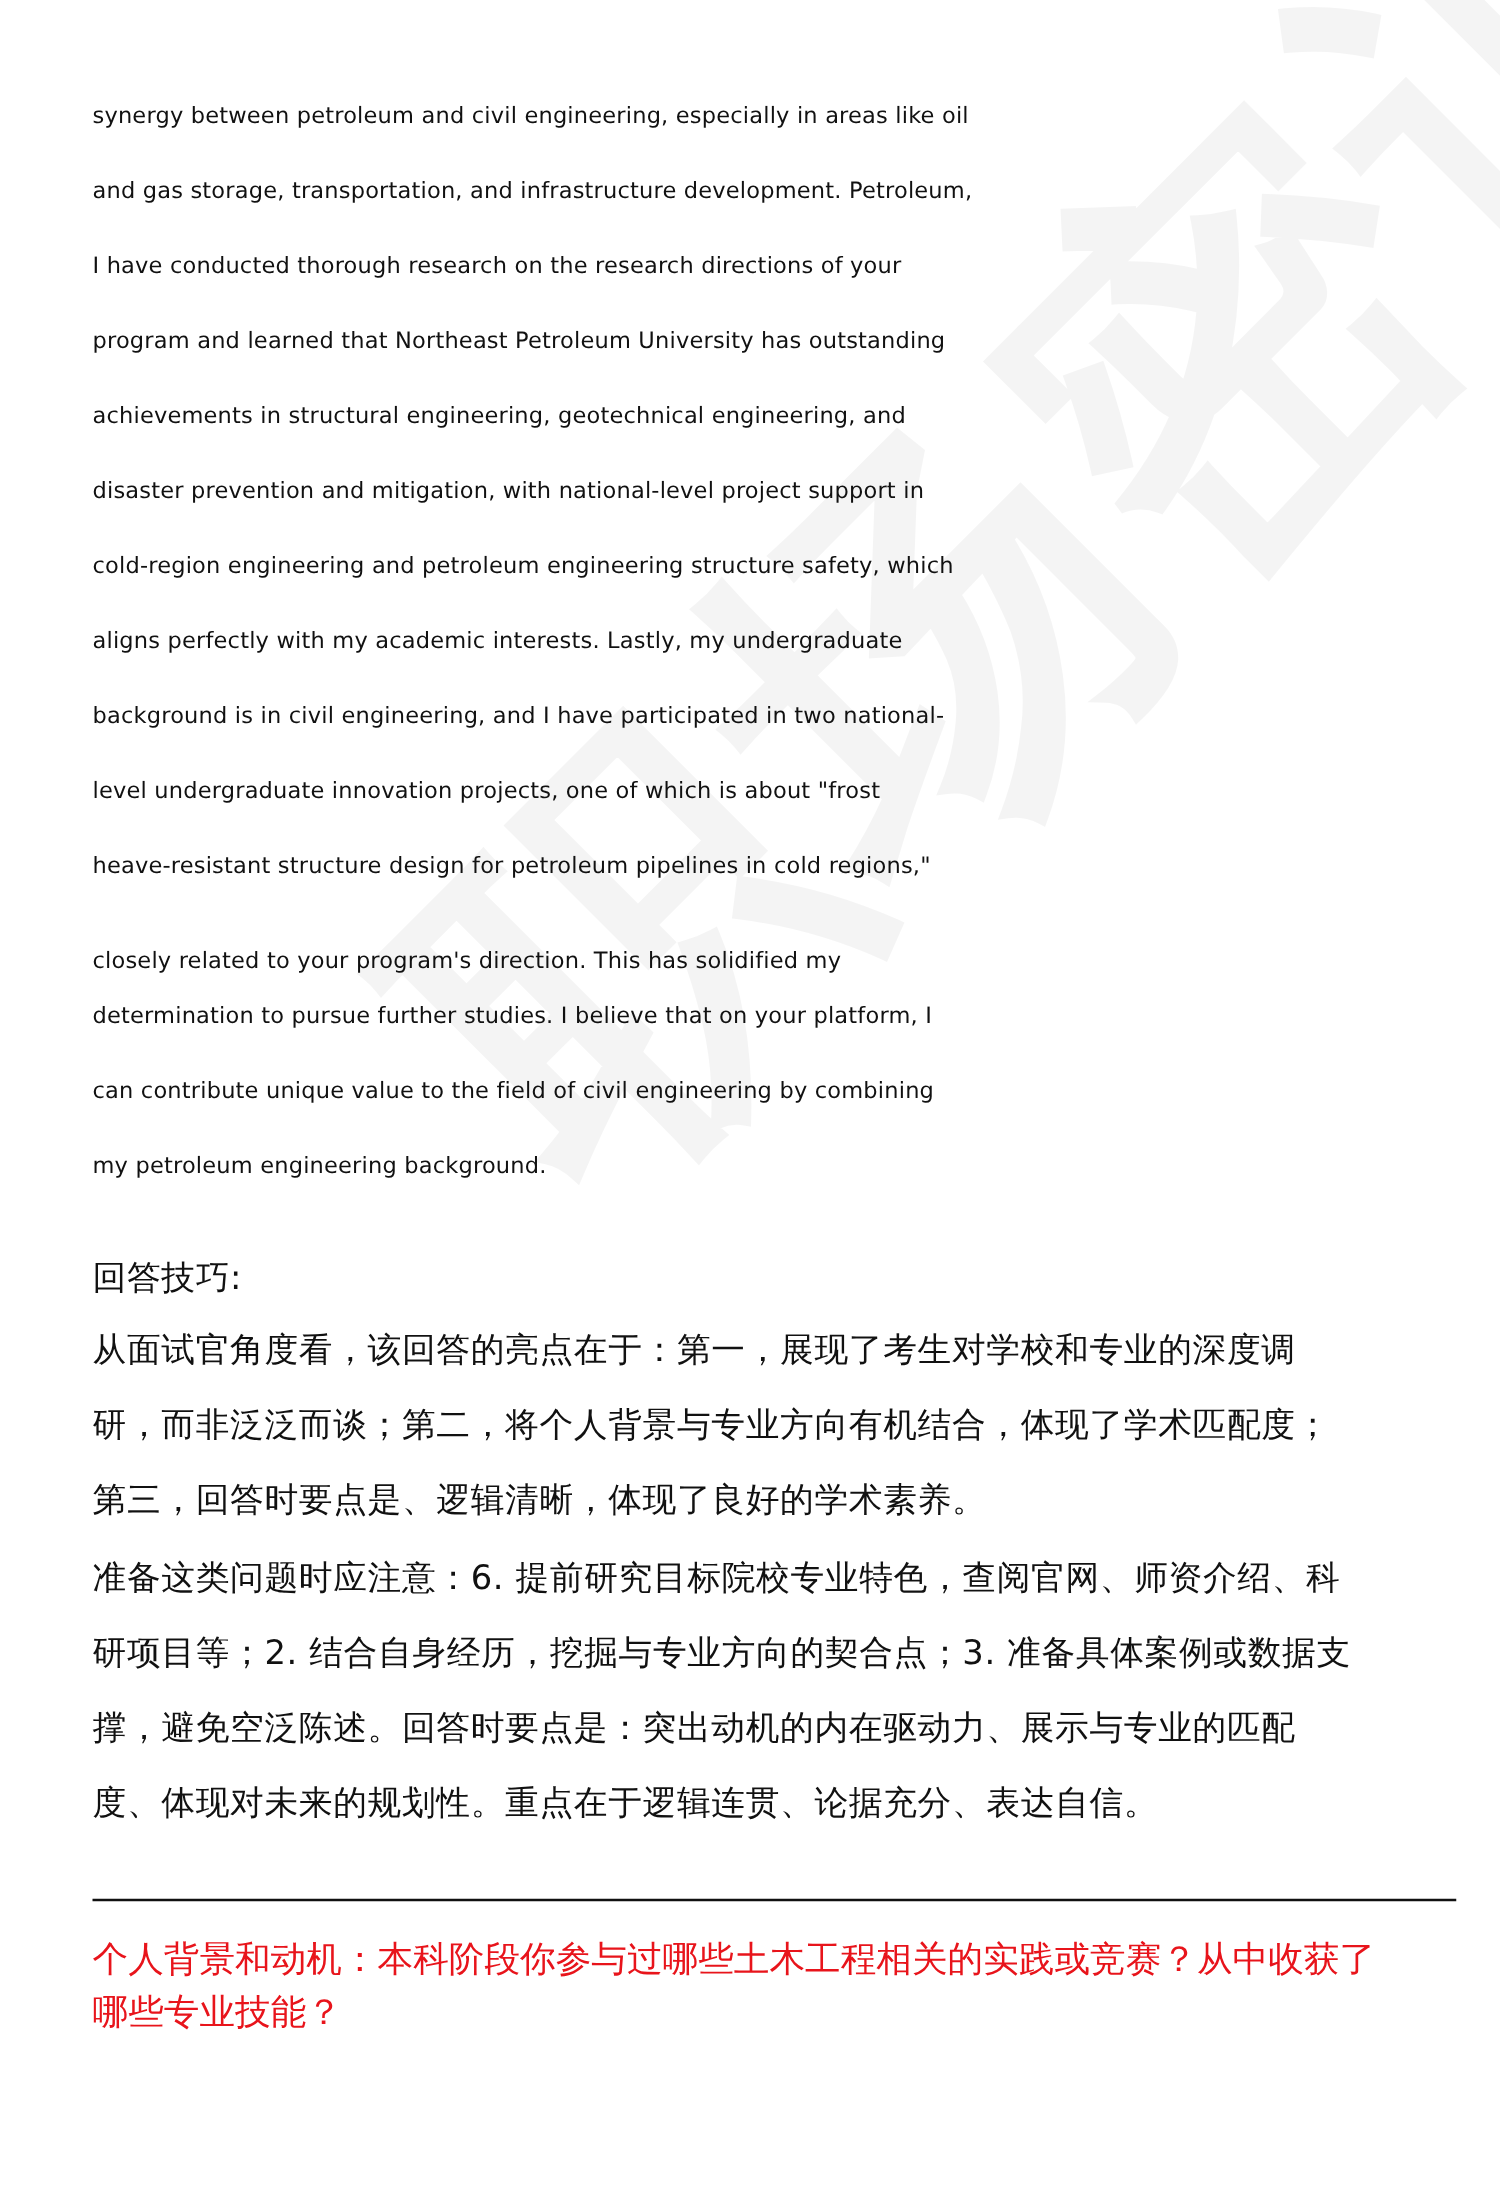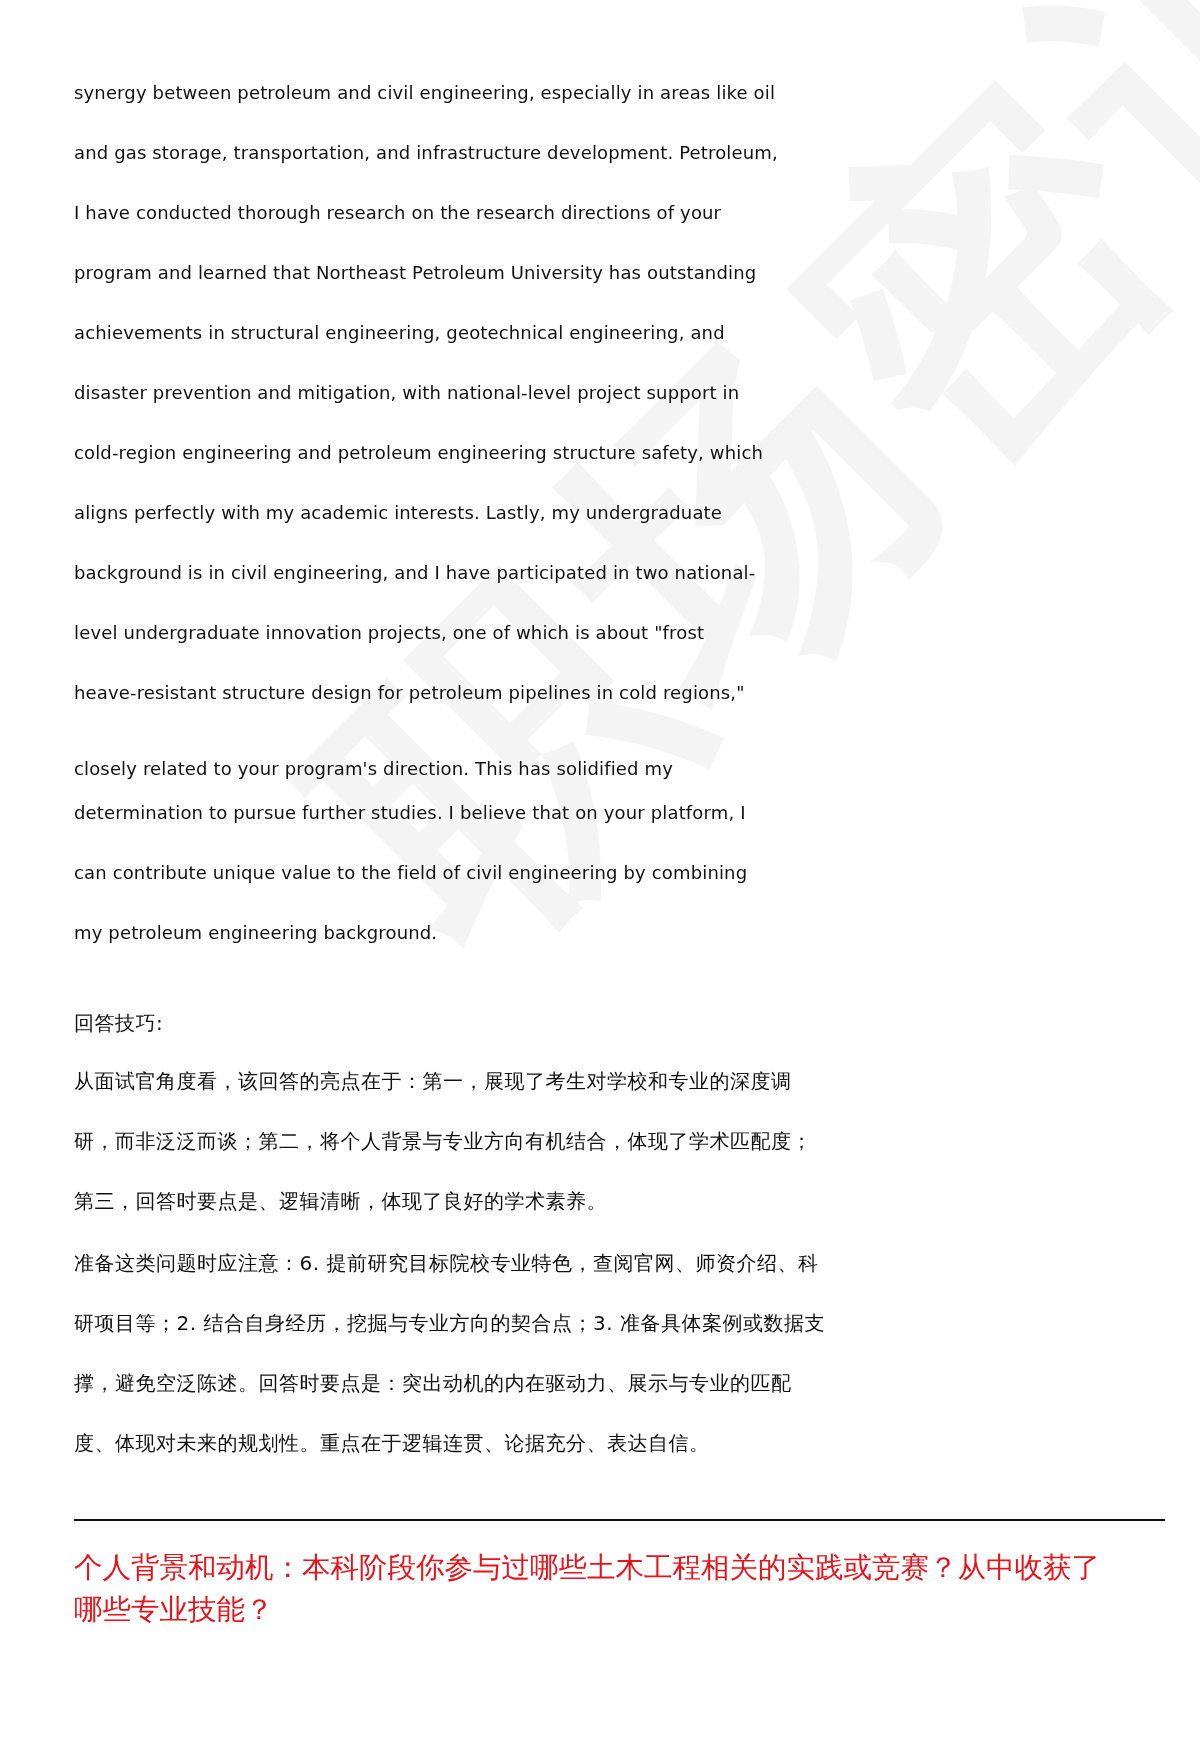--- a/index.html
+++ b/index.html
@@ -11,21 +11,21 @@
     font-family: "DejaVu Sans", sans-serif; font-size: 330px; font-weight: bold;
     color: rgba(0,0,0,0.045); letter-spacing: 10px; white-space: nowrap;
     pointer-events: none; user-select: none;
   }
   .line {
     position: absolute; left: 74px; white-space: nowrap;
     font-family: "DejaVu Sans", sans-serif; color: #111;
     height: 40px; line-height: 40px;
   }
   .en { font-size: 18px; letter-spacing: 0.15px; }
-  .zh { font-size: 20px; letter-spacing: 0.5px; }
+  .zh { font-size: 27px; letter-spacing: 0.5px; }
   .divider {
     position: absolute; left: 74px; top: 1519px; width: 1091px; height: 2px; background: #111;
   }
   .q {
     position: absolute; left: 74px; white-space: nowrap;
     font-family: "DejaVu Sans", sans-serif; font-weight: normal; font-size: 28.5px;
     color: #e8141b; line-height: 40px; height: 40px;
   }
   .footer {
     position: absolute; left: 0; width: 1200px; top: 1685px; text-align: center;

